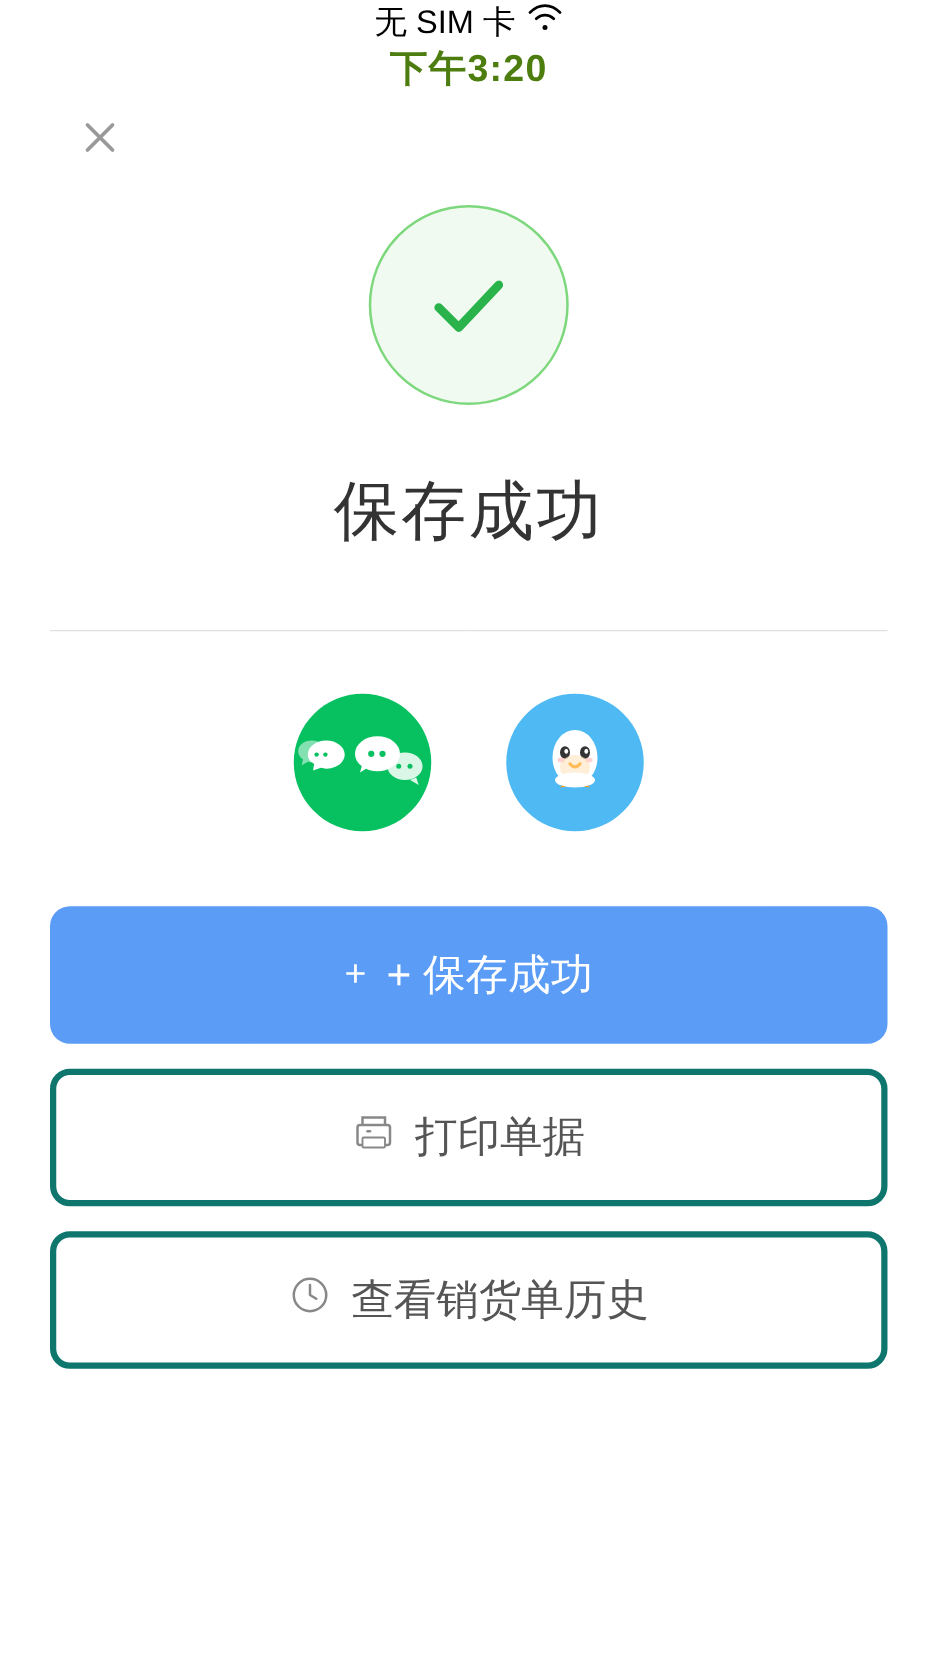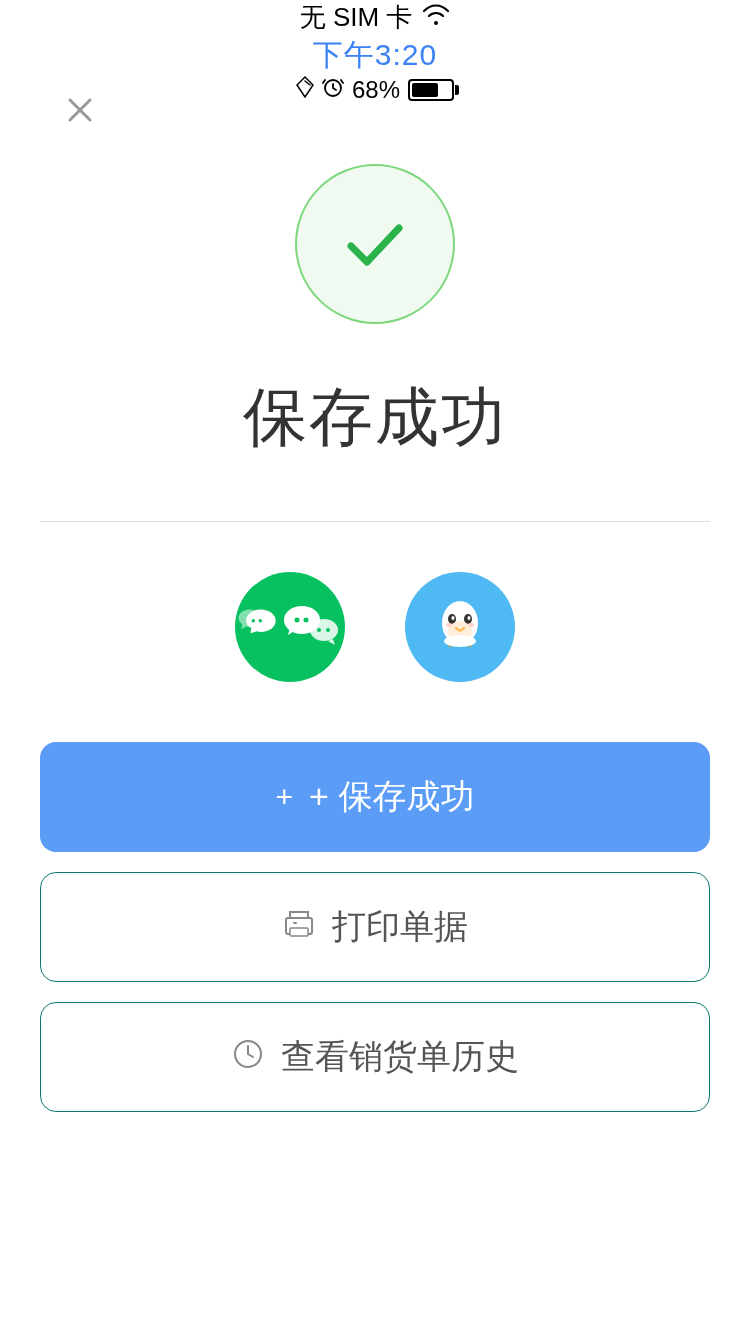--- a/index.html
+++ b/index.html
@@ -38,22 +38,22 @@
       font-weight: 500;
       color: #000;
     }
 
     .wifi-icon {
       font-size: 24px;
     }
 
     .status-center {
       font-size: 30px;
-      font-weight: 400;
-      color: #3b82f6;
+      font-weight: 700;
+      color: #4d7c0f;
       letter-spacing: 1px;
     }
 
     .status-right {
       display: flex;
       align-items: center;
       gap: 8px;
       font-size: 24px;
       color: #000;
     }
@@ -128,21 +128,21 @@
       margin-bottom: 50px;
     }
 
     .checkmark {
       width: 80px;
       height: 80px;
     }
 
     
     .success-title {
-      font-size: 64px;
+      font-size: 52px;
       font-weight: 400;
       color: #333333;
       margin-bottom: 60px;
       letter-spacing: 2px;
     }
 
     
     .share-section {
       width: 100%;
       margin-bottom: 50px;
@@ -214,21 +214,21 @@
     }
 
     .btn-primary {
       background: #5b9cf6;
       color: #ffffff;
     }
 
     .btn-secondary {
       background: #ffffff;
       color: #555555;
-      border: 1px solid #0f766e;
+      border: 5px solid #0f766e;
     }
 
     .btn-icon {
       font-size: 30px;
     }
   </style>
 </head>
 <body>
 
 <div class="status-bar">
@@ -236,39 +236,20 @@
     <span>无 SIM 卡</span>
     <span class="wifi-icon">
       <svg width="28" height="22" viewBox="0 0 28 22" fill="none">
         <path d="M14 17a2 2 0 1 1 0 4 2 2 0 0 1 0-4z" fill="#000"></path>
         <path d="M7 12c1.9-1.9 4.5-3 7-3s5.1 1.1 7 3" stroke="#000" stroke-width="2.2" fill="none" stroke-linecap="round"></path>
         <path d="M2 7C5.6 3.4 9.6 1.5 14 1.5S22.4 3.4 26 7" stroke="#000" stroke-width="2.2" fill="none" stroke-linecap="round"></path>
       </svg>
     </span>
   </div>
   <div class="status-center">下午3:20</div>
-  <div class="status-right">
-    <span>
-      <svg width="18" height="22" viewBox="0 0 18 22" fill="none">
-        <path d="M9 1L17 9L9 21L1 9L9 1Z" stroke="#000" stroke-width="1.5" fill="none"></path>
-        <path d="M9 5L14 9" stroke="#000" stroke-width="1.5" stroke-linecap="round"></path>
-      </svg>
-    </span>
-    <span>
-      <svg width="22" height="22" viewBox="0 0 22 22" fill="none">
-        <circle cx="11" cy="12" r="8" stroke="#000" stroke-width="1.8"></circle>
-        <path d="M11 8v4l3 2" stroke="#000" stroke-width="1.8" stroke-linecap="round"></path>
-        <path d="M3 4L1 7M19 4L21 7" stroke="#000" stroke-width="1.8" stroke-linecap="round"></path>
-      </svg>
-    </span>
-    <span>68%</span>
-    <div class="battery-bar">
-      <div class="battery-fill"></div>
-    </div>
-  </div>
 </div>
 
 <div class="close-btn">
   <svg class="close-icon-svg" viewBox="0 0 36 36" fill="none">
     <path d="M8 8L28 28M28 8L8 28" stroke="#999999" stroke-width="3" stroke-linecap="round"></path>
   </svg>
 </div>
 
 <div class="main-content">
 

